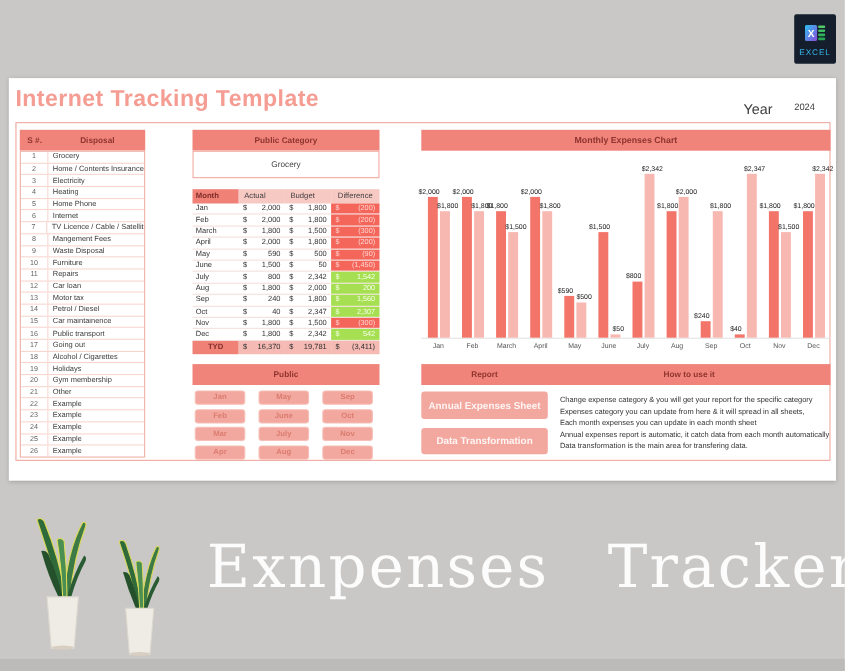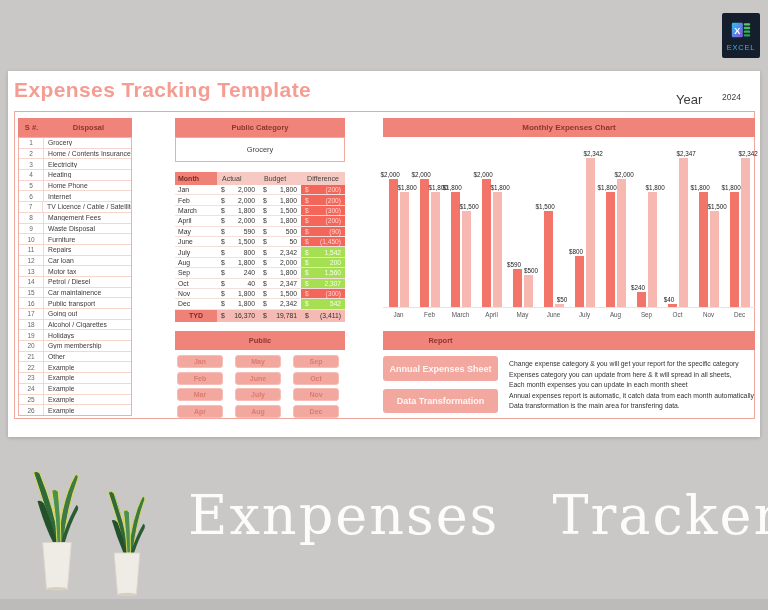--- a/index.html
+++ b/index.html
@@ -152,21 +152,21 @@
     <text x="8" y="16" font-size="10" font-weight="bold" fill="#ffffff" text-anchor="middle" font-family="Liberation Sans, sans-serif">X</text>
     <rect x="15" y="4.5" width="7" height="2.6" rx="1" fill="#52c96a"></rect>
     <rect x="15" y="8.5" width="7" height="2.6" rx="1" fill="#3fbf62"></rect>
     <rect x="15" y="12.5" width="7" height="2.6" rx="1" fill="#2fb25a"></rect>
     <rect x="15" y="16.5" width="7" height="2.6" rx="1" fill="#27a553"></rect>
   </svg>
   <div class="logo-text">EXCEL</div>
 </div>
 
 <div class="abs card"></div>
-<div class="abs page-title">Expenses Tracking Template</div>
+<div class="abs page-title">Internet Tracking Template</div>
 <div class="abs year-label">Year</div>
 <div class="abs year-value">2024</div>
 <div class="abs content-box"></div>
 
 <div class="abs panel-header cat-header">
   <span class="c1">S #.</span>
   <span class="c2">Disposal</span>
 </div>
 <div class="abs cat-body">
 
@@ -636,20 +636,21 @@
     <div class="month-btn">July</div>
     <div class="month-btn">Aug</div>
     <div class="month-btn">Sep</div>
     <div class="month-btn">Oct</div>
     <div class="month-btn">Nov</div>
     <div class="month-btn">Dec</div>
   </div>
 
 <div class="abs panel-header report-header">
   <span class="rh1">Report</span>
+  <span class="rh2">How to use it</span>
 </div>
 <div class="abs report-btn btn-annual">Annual Expenses Sheet</div>
 <div class="abs report-btn btn-data">Data Transformation</div>
 <div class="abs howto-text">
 
 <div>Change expense category &amp; you will get your report for the specific category</div>
     <div>Expenses category you can update from here &amp; it will spread in all sheets,</div>
     <div>Each month expenses you can update in each month sheet</div>
     <div>Annual expenses report is automatic, it catch data from each month automatically</div>
     <div>Data transformation is the main area for transfering data.</div>

